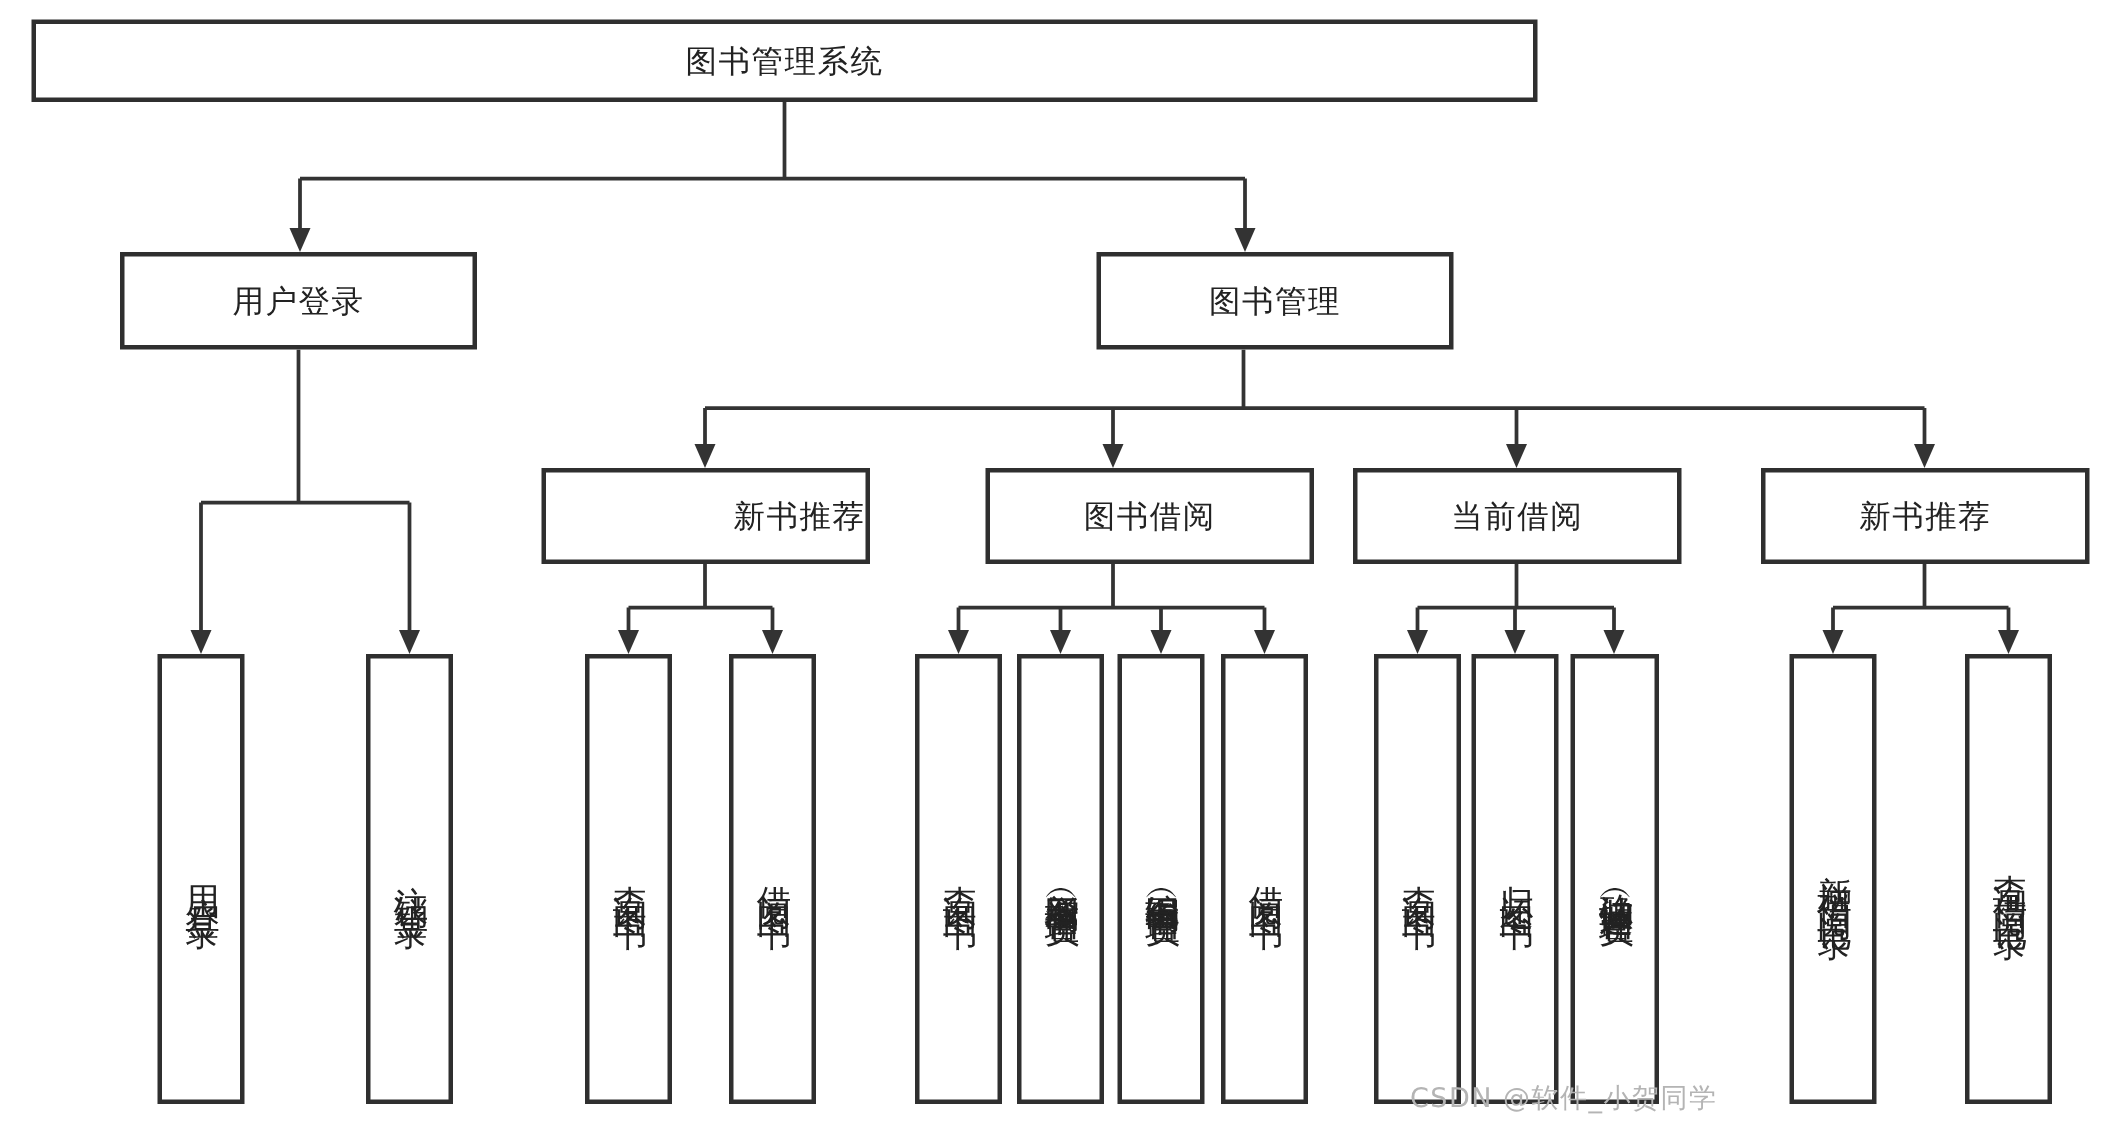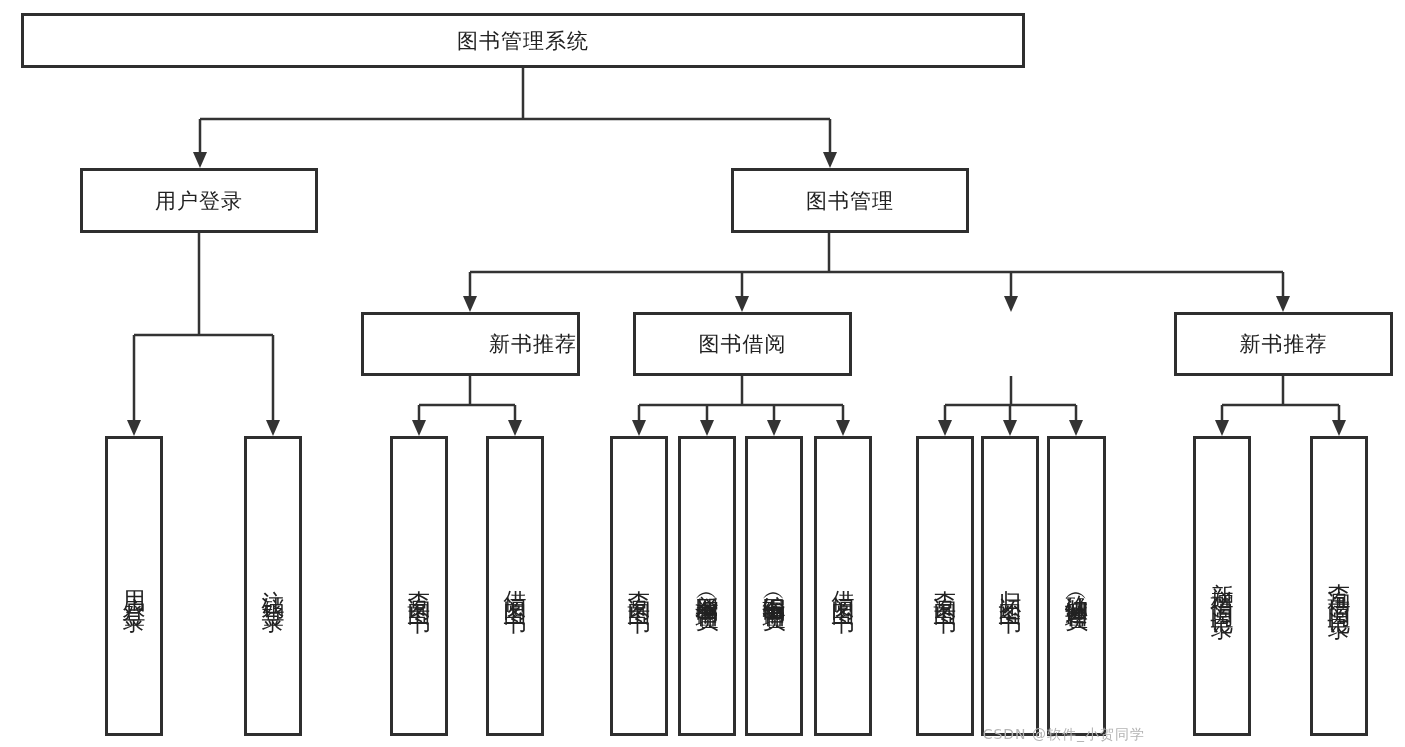--- a/index.html
+++ b/index.html
@@ -41,21 +41,21 @@
     line-height: 1;
     white-space: nowrap;
   }
   .vbox.long span {
     letter-spacing: 2px;
   }
   #watermark {
     position: absolute;
     right: 6px;
     bottom: 3px;
-    font-size: 14px;
+    font-size: 18px;
     color: #b4b4b4;
     letter-spacing: 1px;
     white-space: nowrap;
   }
 </style>
 </head>
 <body>
 
 <div id="diagram">
 
@@ -106,22 +106,25 @@
   <div class="node hbox" style="left:80px; top:168px; width:238px; height:65px;">
     <span>用户登录</span>
   </div>
   <div class="node hbox" style="left:690px; top:168px; width:238px; height:65px;margin-left:41px;">
     <span>图书管理</span>
   </div>
 
   <div class="node hbox" style="left:361px; top:312px; width:219px; height:64px;justify-content:flex-end;">
     <span>新书推荐</span>
   </div>
-  <div class="node hbox" style="left:633px; top:312px; width:219px; height:64px;text-align:center;">
+  <div class="node hbox" style="left:657px; top:312px; width:219px; height:64px;text-align:center;">
     <span>图书借阅</span>
+  </div>
+  <div class="node hbox" style="left:902px; top:312px; width:219px; height:64px;">
+    <span>当前借阅</span>
   </div>
   <div class="node hbox" style="left:1174px; top:312px; width:219px; height:64px;">
     <span>新书推荐</span>
   </div>
 
   <div class="node vbox" style="left:105px; top:436px; width:58px; height:300px;">
     <span>用户登录</span>
   </div>
   <div class="node vbox" style="left:244px; top:436px; width:58px; height:300px;">
     <span>注销登录</span>

